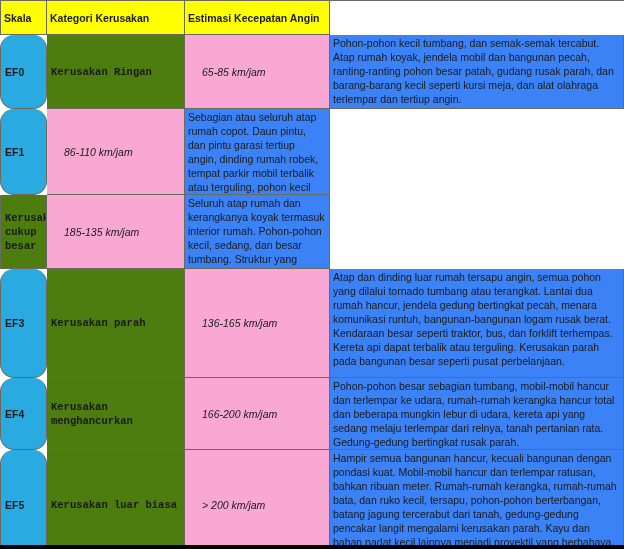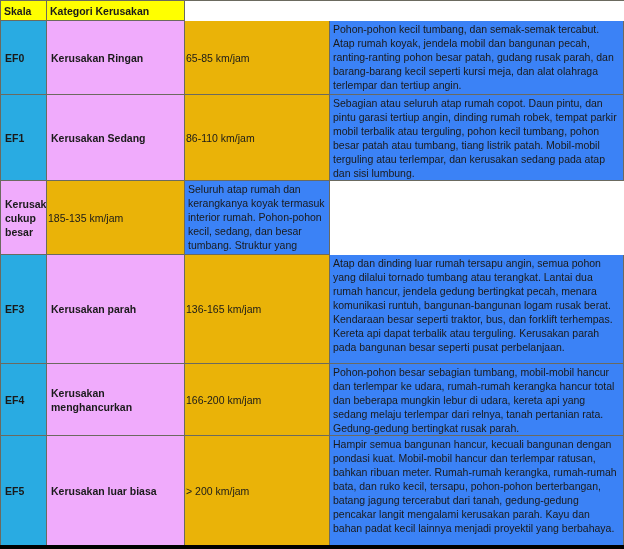--- a/index.html
+++ b/index.html
@@ -23,21 +23,21 @@
 
   .cell {
     border-right: 1px solid #6b6a5f;
     border-bottom: 1px solid #6b6a5f;
     overflow: hidden;
     font-size: 10.5px;
     line-height: 14px;
   }
   .cell:first-child { border-left: 1px solid #6b6a5f; }
 
-  .header-row { height: 20px; }
+  .header-row { height: 34px; }
   .header-row .cell {
     background: #FFFF00;
     font-weight: bold;
     display: flex;
     align-items: center;
     padding: 0 3px;
     white-space: nowrap;
   }
 
   .r-ef0 { height: 74px; }
@@ -46,60 +46,63 @@
   .r-ef3 { height: 109px; }
   .r-ef4 { height: 72px; }
   .r-ef5 { height: 111px; }
 
   .cell-skala {
     background: #29ABE2;
     font-weight: bold;
     display: flex;
     align-items: center;
     padding: 0 4px;
+    border-radius: 14px;
   }
   .cell-kategori {
-    background: #f0abfc;
+    background: #4d7c0f;
     font-weight: bold;
     display: flex;
     align-items: center;
     padding: 0 4px;
+    font-family: Liberation Mono, monospace;
   }
   .cell-kecepatan {
-    background: #eab308;
+    background: #f9a8d4;
     display: flex;
     align-items: center;
-    padding: 0 1px;
+    padding: 0 17px;
+    font-style: italic;
   }
   .cell-potensi {
     background: #3b82f6;
     padding: 1px 3px;
     text-align: left;
   }
 </style>
 </head>
 <body>
 
 <div class="ef-table">
 
   <div class="row header-row">
     <div class="cell">Skala</div>
     <div class="cell">Kategori Kerusakan</div>
+    <div class="cell">Estimasi Kecepatan Angin</div>
   </div>
 
   <div class="row r-ef0">
     <div class="cell cell-skala">EF0</div>
     <div class="cell cell-kategori">Kerusakan Ringan</div>
     <div class="cell cell-kecepatan">65-85 km/jam</div>
     <div class="cell cell-potensi">Pohon-pohon kecil tumbang, dan semak-semak tercabut. Atap rumah koyak, jendela mobil dan bangunan pecah, ranting-ranting pohon besar patah, gudang rusak parah, dan barang-barang kecil seperti kursi meja, dan alat olahraga terlempar dan tertiup angin.</div>
   </div>
 
   <div class="row r-ef1">
     <div class="cell cell-skala">EF1</div>
-    <div class="cell cell-kategori">Kerusakan Sedang</div>
     <div class="cell cell-kecepatan">86-110 km/jam</div>
     <div class="cell cell-potensi">Sebagian atau seluruh atap rumah copot. Daun pintu, dan pintu garasi tertiup angin, dinding rumah robek, tempat parkir mobil terbalik atau terguling, pohon kecil tumbang, pohon besar patah atau tumbang, tiang listrik patah. Mobil-mobil terguling atau terlempar, dan kerusakan sedang pada atap dan sisi lumbung.</div>
   </div>
 
   <div class="row r-ef2">
     <div class="cell cell-kategori">Kerusakan cukup besar</div>
     <div class="cell cell-kecepatan">185-135 km/jam</div>
     <div class="cell cell-potensi">Seluruh atap rumah dan kerangkanya koyak termasuk interior rumah. Pohon-pohon kecil, sedang, dan besar tumbang. Struktur yang lemah seperti lumbung, rumah mobil, gudang, dan kakus hancur total. Mobil-mobil tersingkap dari tanah.</div>
   </div>
 

